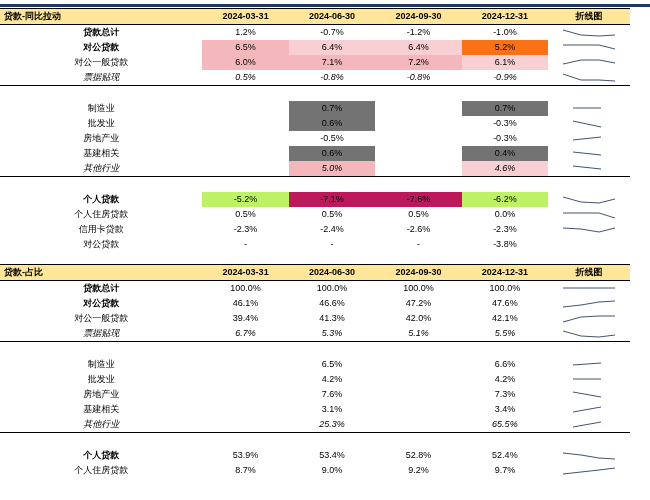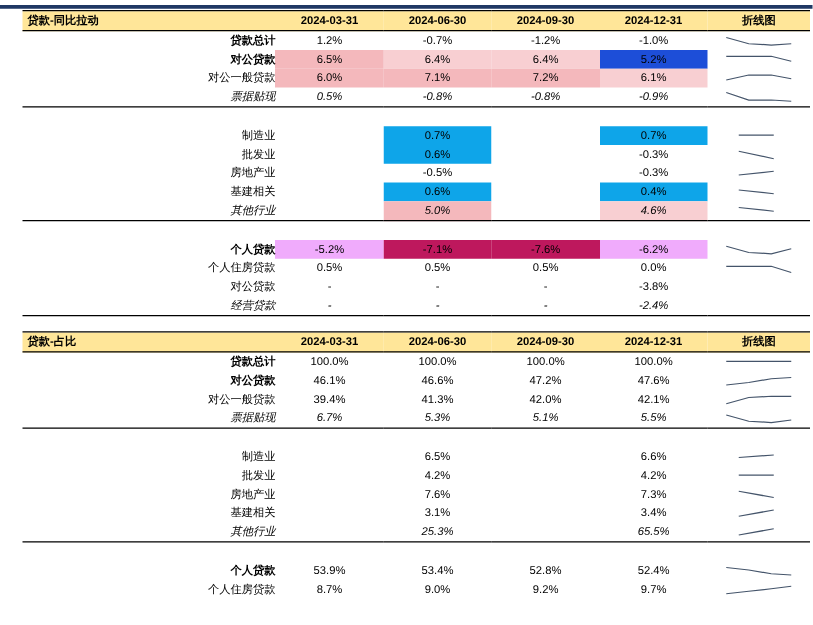--- a/index.html
+++ b/index.html
@@ -4,51 +4,51 @@
 <style>
   html,body{margin:0;padding:0;}
   body{
     width:650px;height:500px;
     background:#ffffff;
     font-family:"Liberation Sans", sans-serif;
     font-size:9px;
     color:#000000;
     overflow:hidden;
   }
-  .page{position:relative;width:650px;height:380px;box-sizing:border-box;padding:8px 18px;}
+  .page{position:relative;width:650px;height:380px;box-sizing:border-box;padding:8px 0;}
 
   table.tbl{border-collapse:collapse;width:630px;table-layout:fixed;}
   table.tbl td{padding:0;height:15px;line-height:15px;font-size:9px;vertical-align:middle;}
 
   
   col.c0{width:178px;}
   col.cq{width:76px;}
   col.cs{width:72px;}
 
   .hdr td{background:#ffe699;font-weight:bold;text-align:center;border-top:1px solid #000;border-bottom:1px solid #000;}
   .hdr td.left{text-align:left;padding-left:4px;}
 
   .num{text-align:center;}
-  .lbl{text-align:right;}
+  .lbl{text-align:center;}
   .ind0{padding-left:4px;}
   .ind1{padding-left:20px;}
   .ind2{padding-left:36px;}
   .ind3{padding-left:52px;}
 
   .bold{font-weight:bold;}
   .rowsep td{border-bottom:1px solid #000;font-style:italic;}
   .gap td{height:7px;line-height:7px;}
 
   
   .r1{background:#f4b8bc;}
   .r2{background:#f8cfd2;}
-  .r3{background:#1d4ed8;}
-  .r4{background:#0ea5e9;margin-left:48px;}
+  .r3{background:#f97316;}
+  .r4{background:#737373;margin-left:48px;}
   .g1{background:#be185d;}
-  .g2{background:#f0abfc;}
+  .g2{background:#bef264;}
 
   .spark{padding:0;text-align:center;}
   .spark svg{display:block;margin:0 auto;}
   .topbar{position:absolute;left:0;top:4px;width:650px;height:3px;background:#1f3864;}
   .sectiongap{height:12px;}
 </style>
 </head>
 <body>
 
 <div class="page">
@@ -218,38 +218,42 @@
         <td class="num">0.5%</td>
         <td class="num">0.0%</td>
         <td class="spark">
             <svg width="60" height="13" viewBox="0 0 60 13">
               <polyline points="4,5 22,5 40,5 56,10" fill="none" stroke="#44546a" stroke-width="1"></polyline>
             </svg>
           </td>
       </tr>
 
 
+      <tr>
+        <td class="lbl ind3">信用卡贷款</td>
+        <td class="num">-2.3%</td>
+        <td class="num">-2.4%</td>
+        <td class="num">-2.6%</td>
+        <td class="num">-2.3%</td>
+        <td class="spark">
+            <svg width="60" height="13" viewBox="0 0 60 13">
+              <polyline points="4,5 22,6 40,9 56,5" fill="none" stroke="#44546a" stroke-width="1"></polyline>
+            </svg>
+          </td>
+      </tr>
 
       <tr>
         <td class="lbl ind3">对公贷款</td>
         <td class="num">-</td>
         <td class="num">-</td>
         <td class="num">-</td>
         <td class="num">-3.8%</td>
         <td class="spark"></td>
       </tr>
 
-      <tr class="rowsep">
-        <td class="lbl ind3">经营贷款</td>
-        <td class="num">-</td>
-        <td class="num">-</td>
-        <td class="num">-</td>
-        <td class="num">-2.4%</td>
-        <td class="spark"></td>
-      </tr>
     </tbody>
   </table>
 
   <div class="sectiongap"></div>
 
   <table class="tbl">
     <colgroup>
         <col class="c0">
         <col class="cq">
         <col class="cq">

